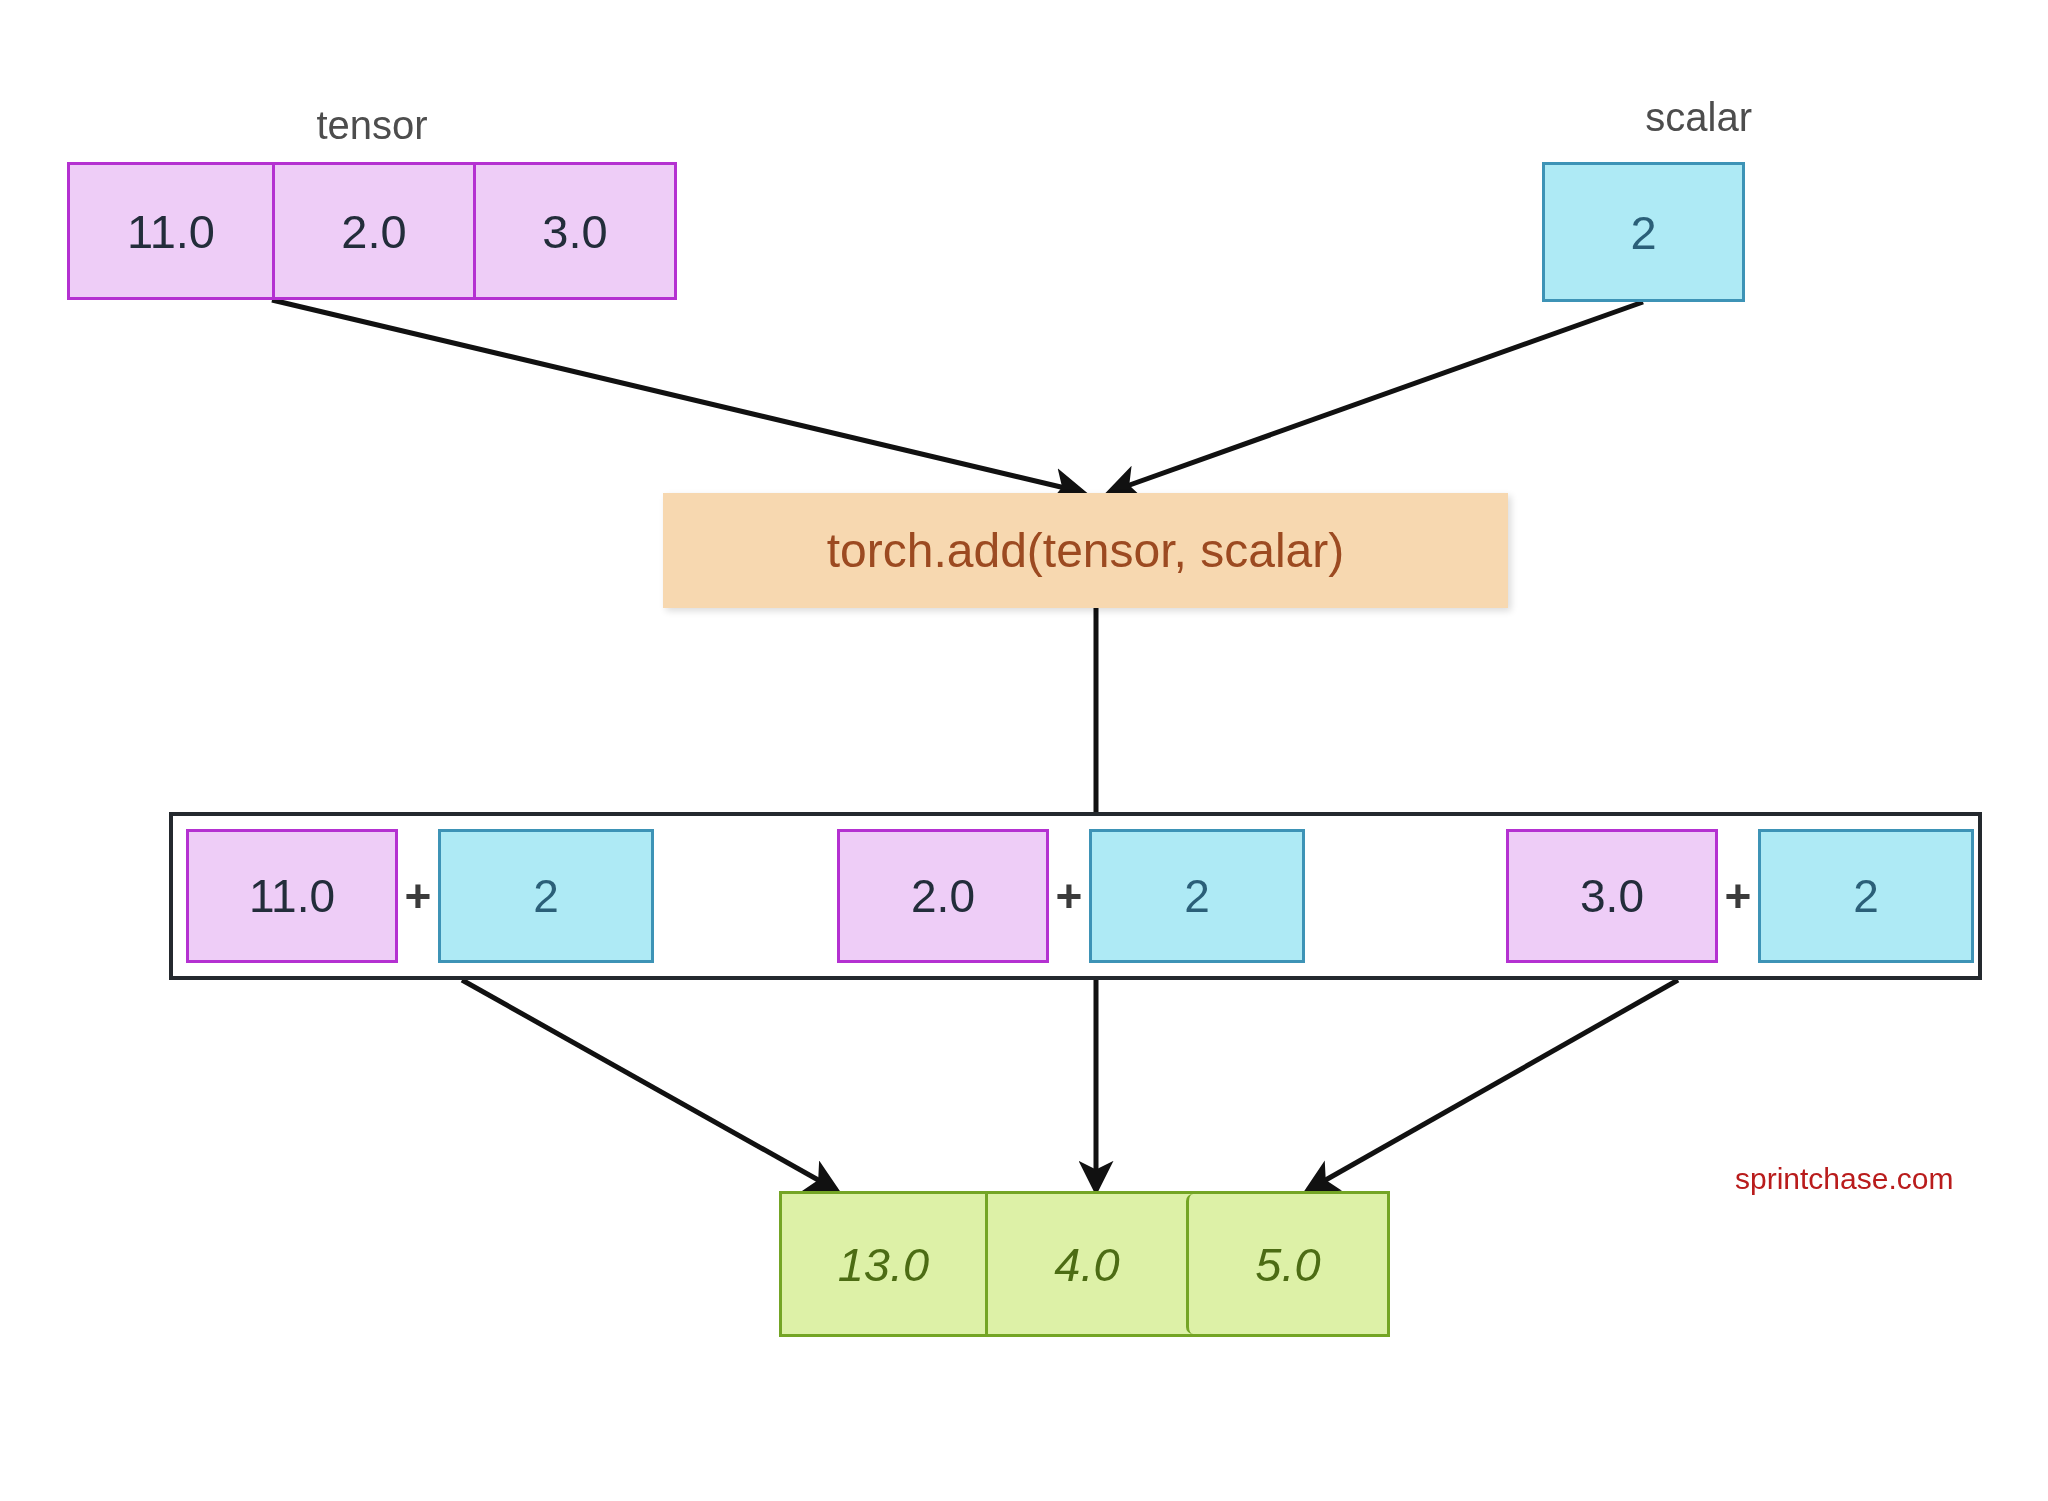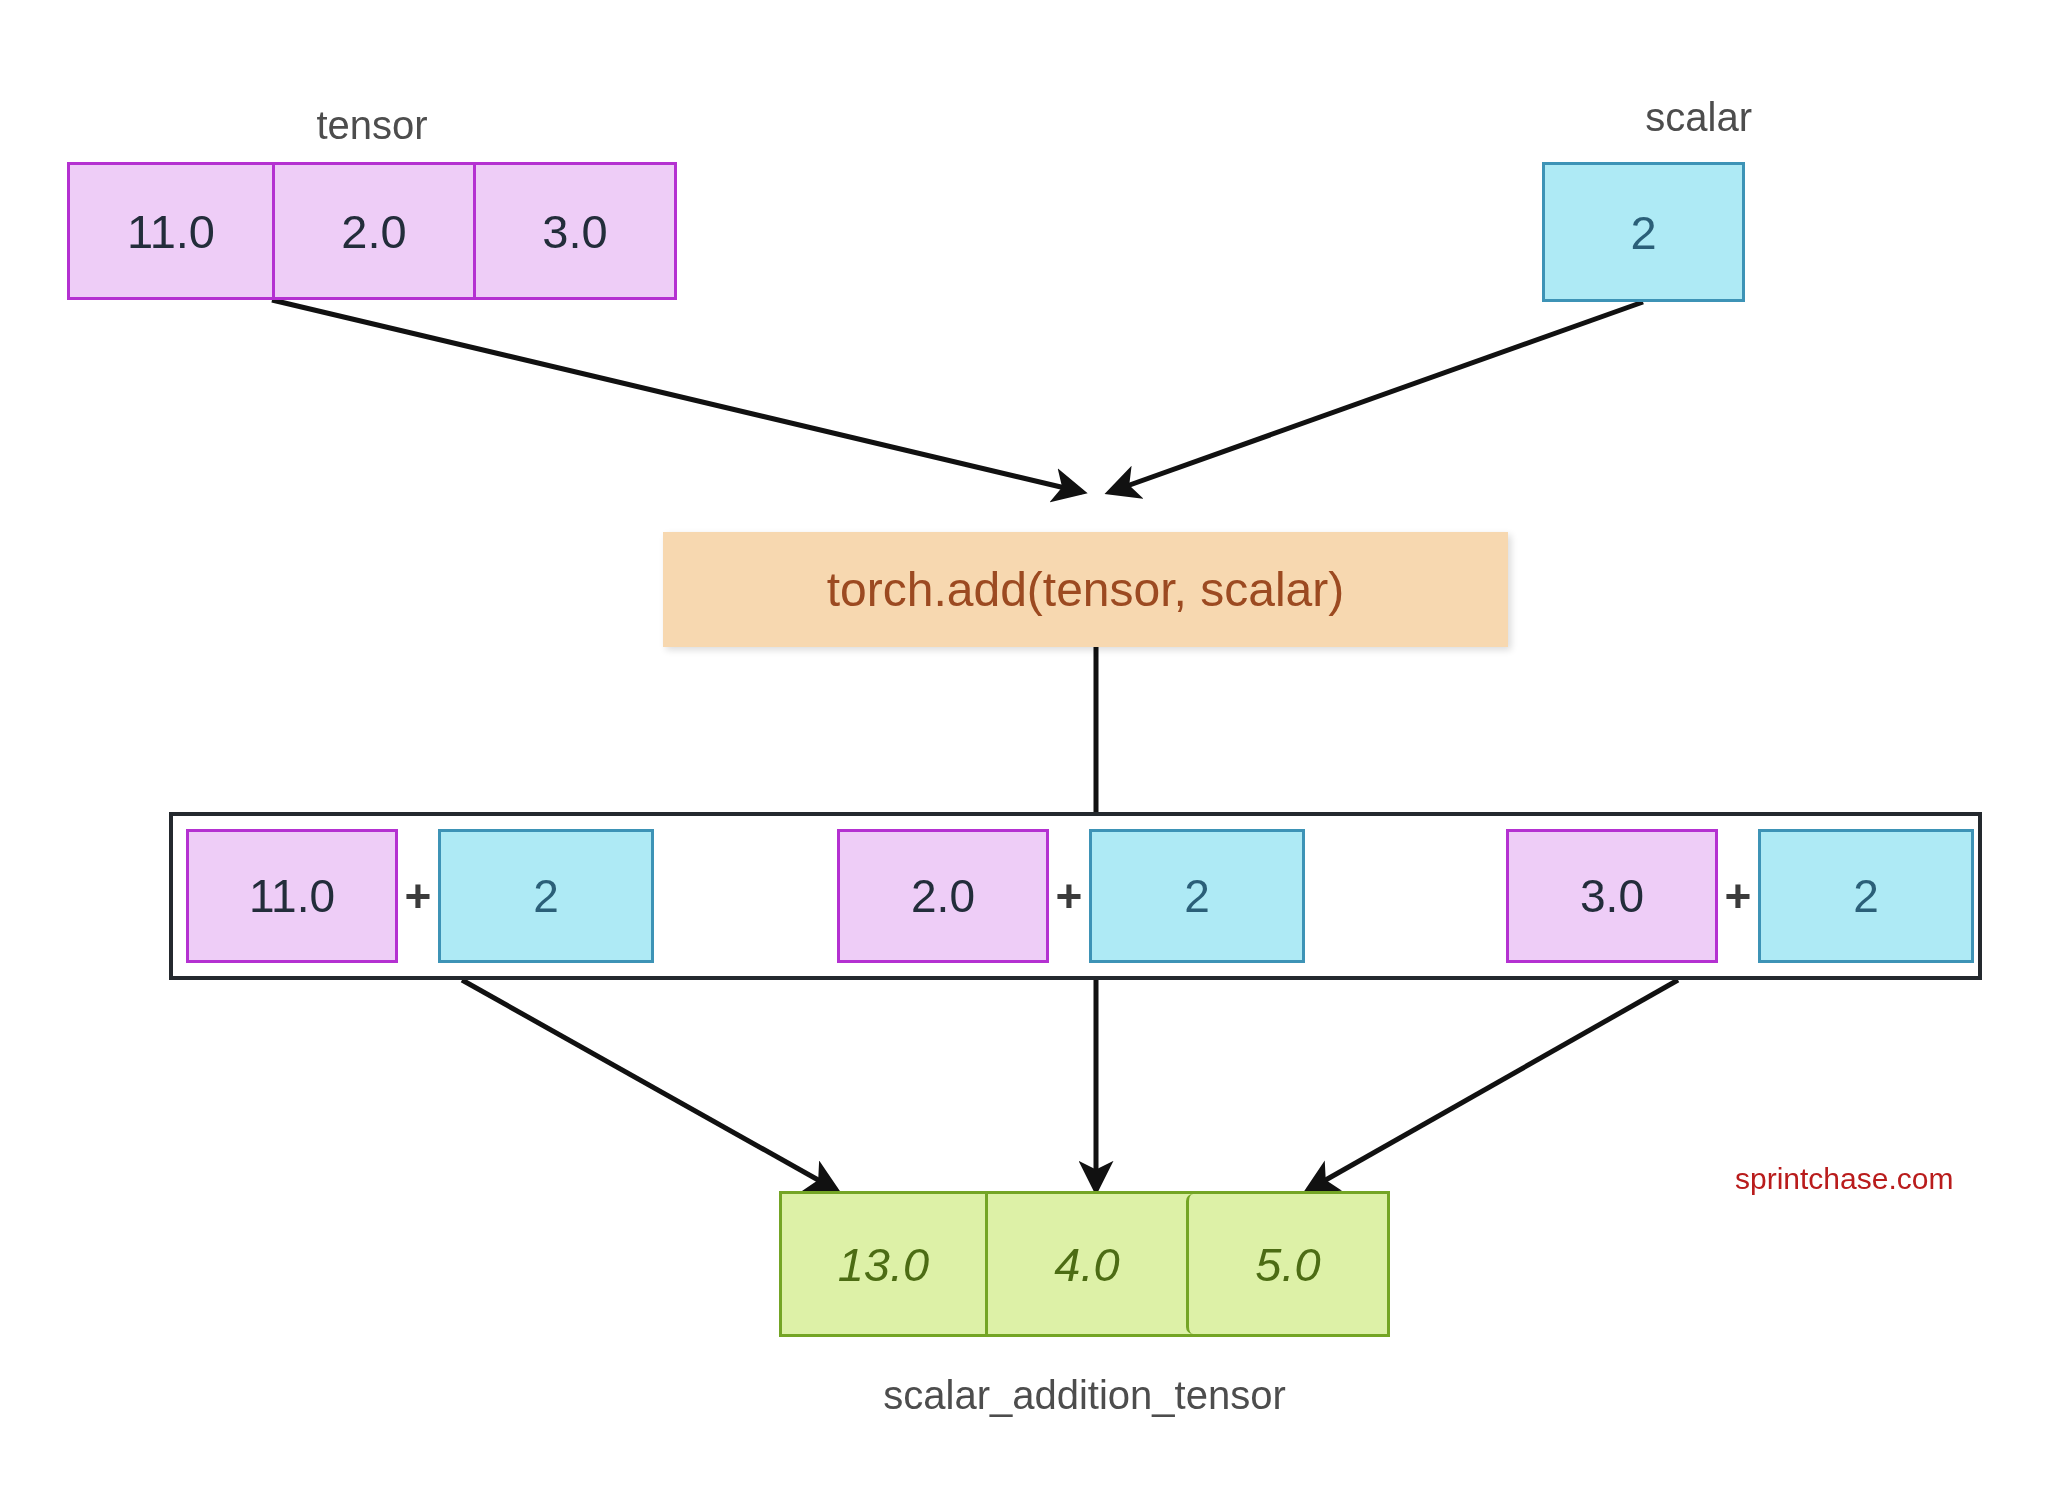--- a/index.html
+++ b/index.html
@@ -74,21 +74,20 @@
   .op-box {
     position: absolute;
     box-sizing: border-box;
     display: flex;
     align-items: center;
     justify-content: center;
     background: #f7d8b0;
     color: #9c4a21;
     font-size: 48px;
     box-shadow: 3px 3px 7px rgba(0,0,0,0.14);
-    margin-top: 39px;
   }
 
   
   .broadcast-box {
     position: absolute;
     box-sizing: border-box;
     border: 4px solid #24292e;
     background: #ffffff;
   }
   .pair {
@@ -208,17 +207,16 @@
     <div class="plus">+</div>
     <div class="chip cyan" style="width:216px; height:134px;">2</div>
   </div>
 
   <div class="result-row" style="left:779px; top:1191px; width:611px; height:146px;">
     <div class="result-cell" style="width:205px;">13.0</div>
     <div class="result-cell" style="width:203px;">4.0</div>
     <div class="result-cell" style="width:203px;border-radius:7px;">5.0</div>
   </div>
 
-  <div class="caption" style="left:779px; top:1375px; width:611px;">scalar_addition_tensor</div>
 
   <div class="watermark" style="left:1735px; top:1162px;">sprintchase.com</div>
 
 </div>
 
 </body></html>

